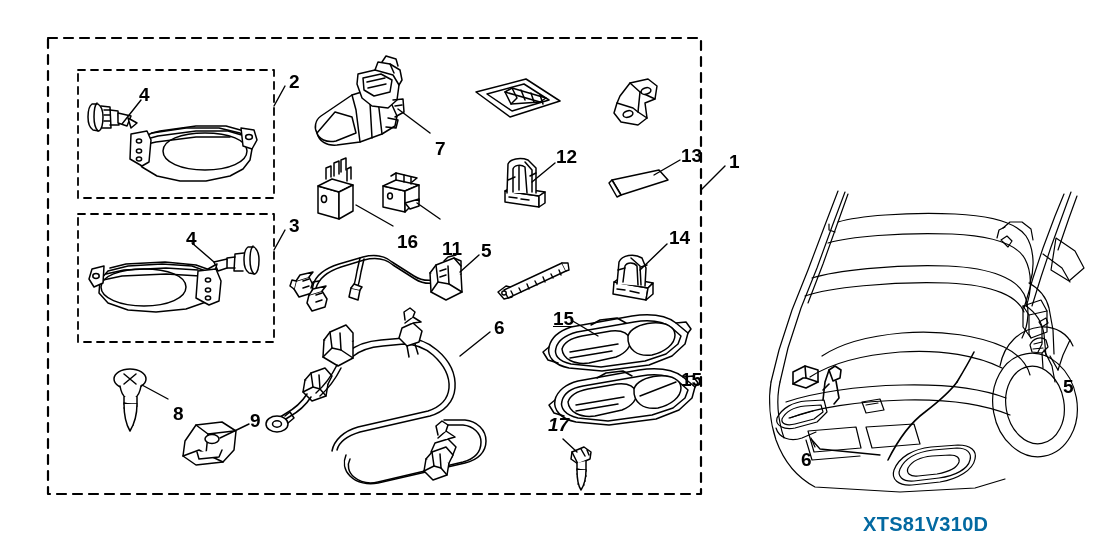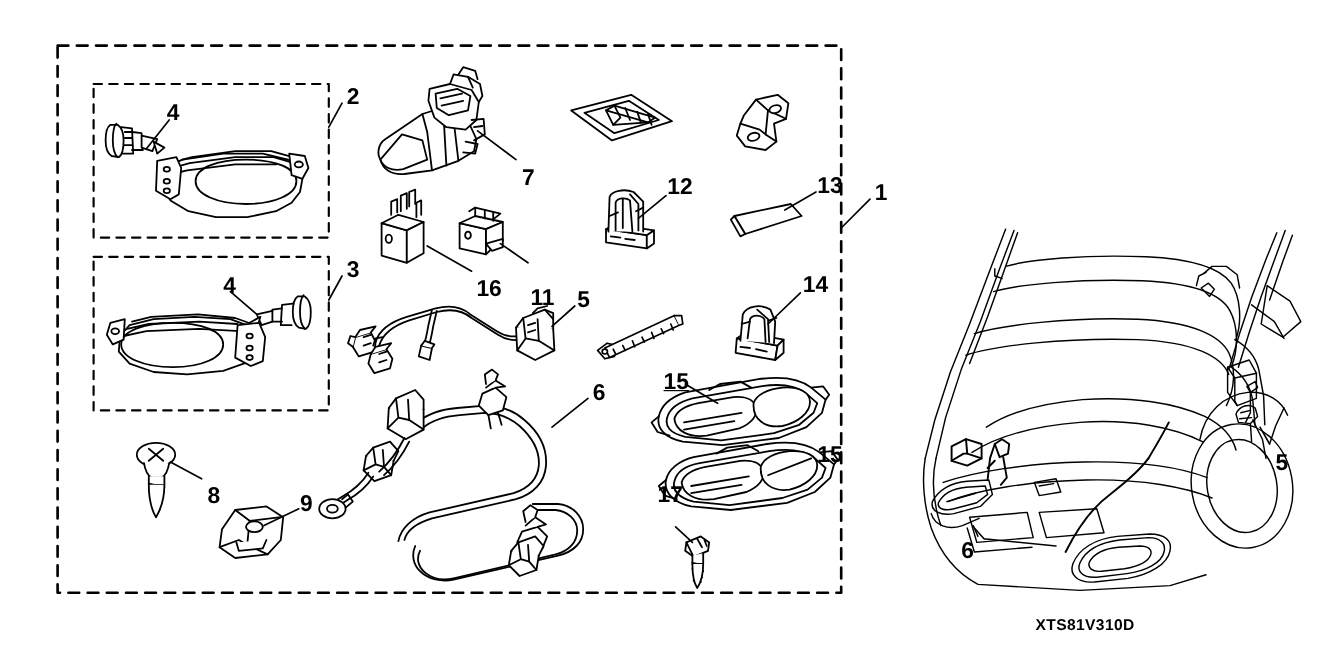--- a/index.html
+++ b/index.html
@@ -33,23 +33,23 @@
     font-weight: 700;
     color: #000000;
     line-height: 1;
     letter-spacing: 0px;
     white-space: nowrap;
     user-select: none;
   }
   .drawing-no {
     position: absolute;
     font-family: "Liberation Sans", sans-serif;
-    font-size: 13px;
+    font-size: 20px;
     font-weight: 700;
-    color: #000000;
+    color: #0369a1;
     letter-spacing: 0.3px;
     white-space: nowrap;
   }
 </style>
 </head>
 <body>
 
 <div id="page">
 
   <svg id="artboard" viewBox="0 0 1108 553" xmlns="http://www.w3.org/2000/svg">
@@ -490,20 +490,20 @@
   <div class="callout" style="left:435px; top:139px;">7</div>
   <div class="callout" style="left:173px; top:404px;">8</div>
   <div class="callout" style="left:250px; top:411px;">9</div>
   <div class="callout" style="left:397px; top:232px;">16</div>
   <div class="callout" style="left:442px; top:227px;margin-top:12px;">11</div>
   <div class="callout" style="left:556px; top:147px;">12</div>
   <div class="callout" style="left:681px; top:146px;text-align:center;">13</div>
   <div class="callout" style="left:669px; top:228px;text-align:right;">14</div>
   <div class="callout" style="left:553px; top:309px;text-decoration:underline;">15</div>
   <div class="callout" style="left:681px; top:370px;">15</div>
-  <div class="callout" style="left:548px; top:403px;">17</div>
+  <div class="callout" style="left:548px; top:415px;font-style:italic;">17</div>
 
   <div class="callout" style="left:1063px; top:377px;">5</div>
   <div class="callout" style="left:801px; top:450px;">6</div>
 
   <div class="drawing-no" style="left:863px; top:513px;">XTS81V310D</div>
 
 </div>
 
 </body></html>

